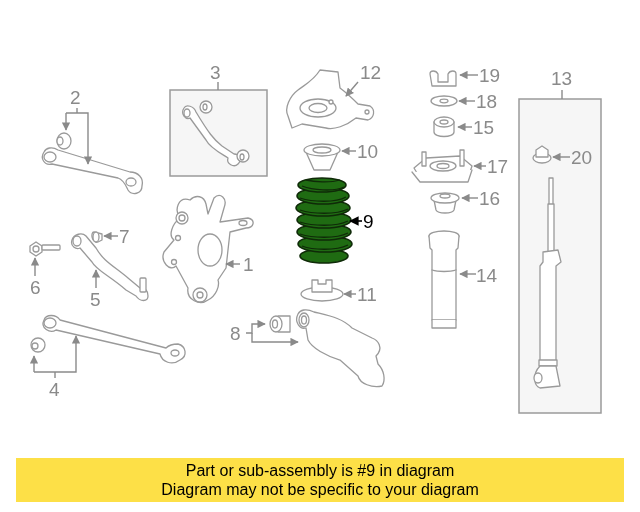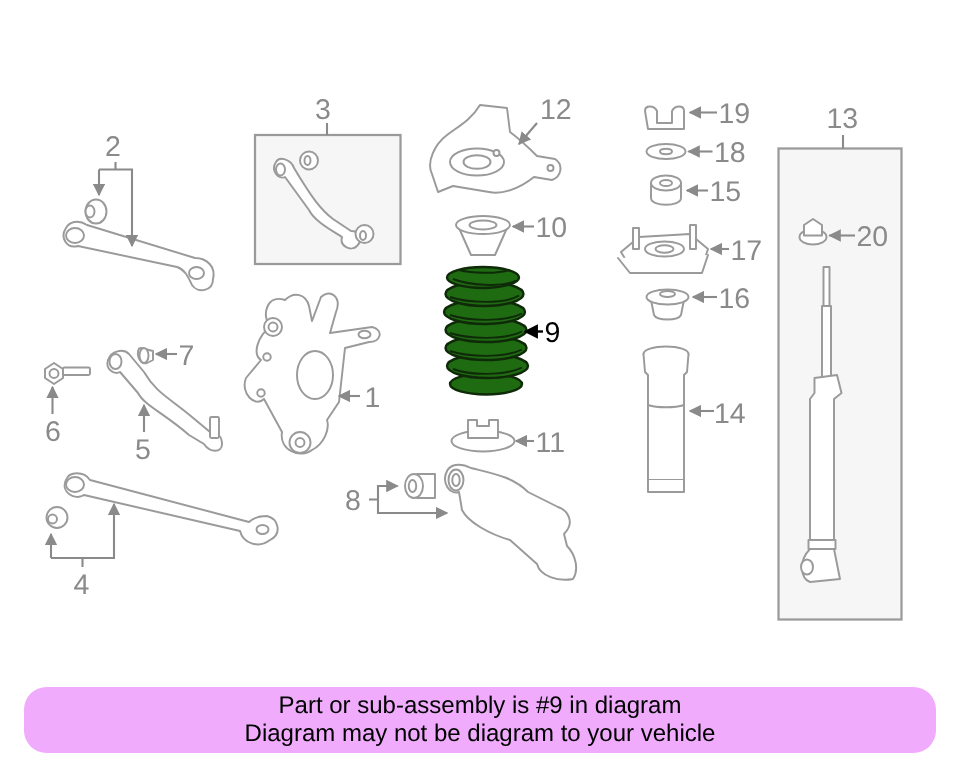--- a/index.html
+++ b/index.html
@@ -5,21 +5,21 @@
   html, body { margin: 0; padding: 0; background: #ffffff; }
   body { width: 640px; height: 512px; position: relative; overflow: hidden; font-family: "Liberation Sans", sans-serif; }
   #diagram { position: absolute; left: 0; top: 0; width: 640px; height: 512px; }
   .callout { font-family: "Liberation Sans", sans-serif; font-size: 19px; fill: #8a8a8a; }
   .callout-active { font-family: "Liberation Sans", sans-serif; font-size: 19px; fill: #000000; }
   .part { fill: #ffffff; stroke: #9a9a9a; stroke-width: 1.3; stroke-linejoin: round; stroke-linecap: round; }
   .lead { stroke: #8a8a8a; stroke-width: 1.4; fill: none; }
   .box { fill: #f6f6f6; stroke: #9a9a9a; stroke-width: 1.5; }
   .spring { fill: #1f6b12; stroke: #0f2a08; stroke-width: 1.6; }
   .spring-gap { fill: none; stroke: #0f2a08; stroke-width: 1.3; }
-  #banner { position: absolute; left: 16px; top: 458px; width: 608px; height: 44px; background: #f0abfc; display: flex; flex-direction: column; align-items: center; justify-content: center; border-radius: 15px; }
+  #banner { position: absolute; left: 16px; top: 458px; width: 608px; height: 44px; background: #fde047; display: flex; flex-direction: column; align-items: center; justify-content: center; }
   #banner span { color: #000000; font-family: "Liberation Sans", sans-serif; font-size: 16px; line-height: 19px; }
 </style>
 </head>
 <body>
 
 <svg id="diagram" viewBox="0 0 640 512" xmlns="http://www.w3.org/2000/svg">
   <defs>
     <marker id="ah" viewBox="0 0 10 10" refX="9" refY="5" markerWidth="6" markerHeight="6" orient="auto-start-reverse">
       <path d="M0,0 L10,5 L0,10 z" fill="#8a8a8a"></path>
     </marker>
@@ -221,14 +221,14 @@
 
     <path class="part" d="M543,252 L558,250 L561,262 L556,266 L556,362 L540,362 L540,266 L543,262 Z"></path>
     <rect class="part" x="539" y="360" width="18" height="6"></rect>
     <path class="part" d="M540,366 L556,366 L560,386 L540,388 C534,386 532,374 540,366 Z"></path>
     <ellipse class="part" cx="538" cy="378" rx="4" ry="5"></ellipse>
   </g>
 </svg>
 
 <div id="banner">
   <span>Part or sub-assembly is #9 in diagram</span>
-  <span>Diagram may not be diagram to your vehicle</span>
+  <span>Diagram may not be specific to your diagram</span>
 </div>
 
 </body></html>

